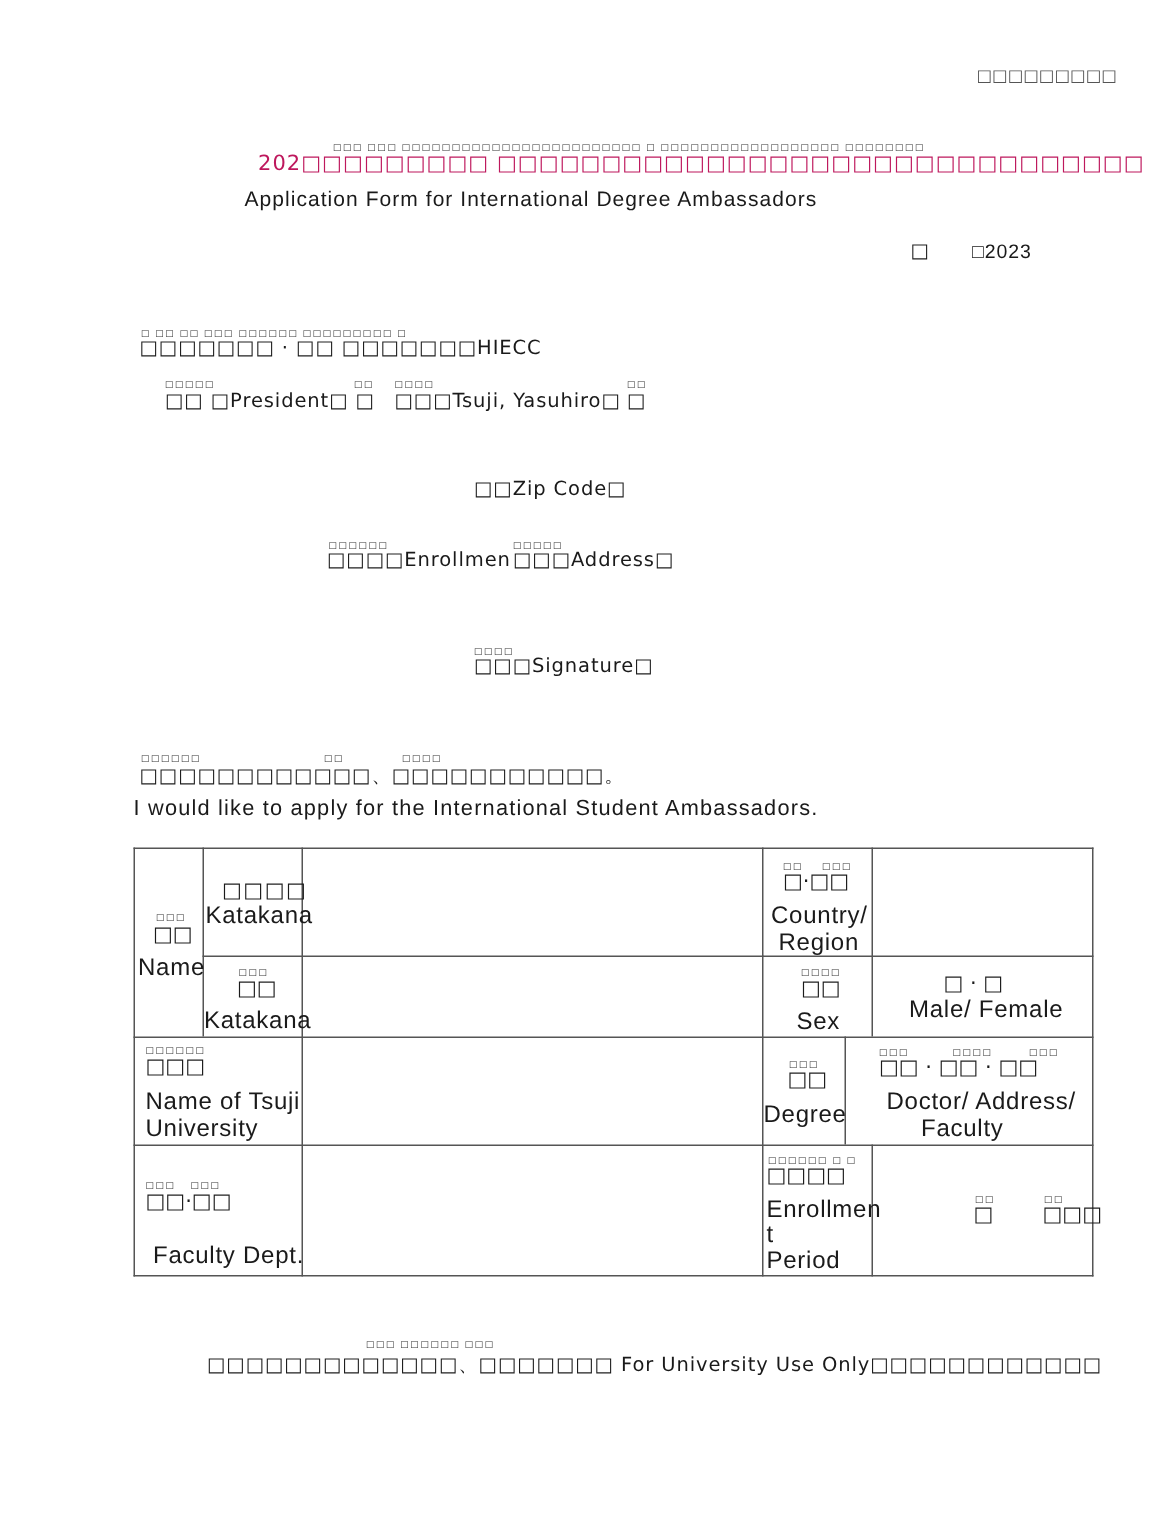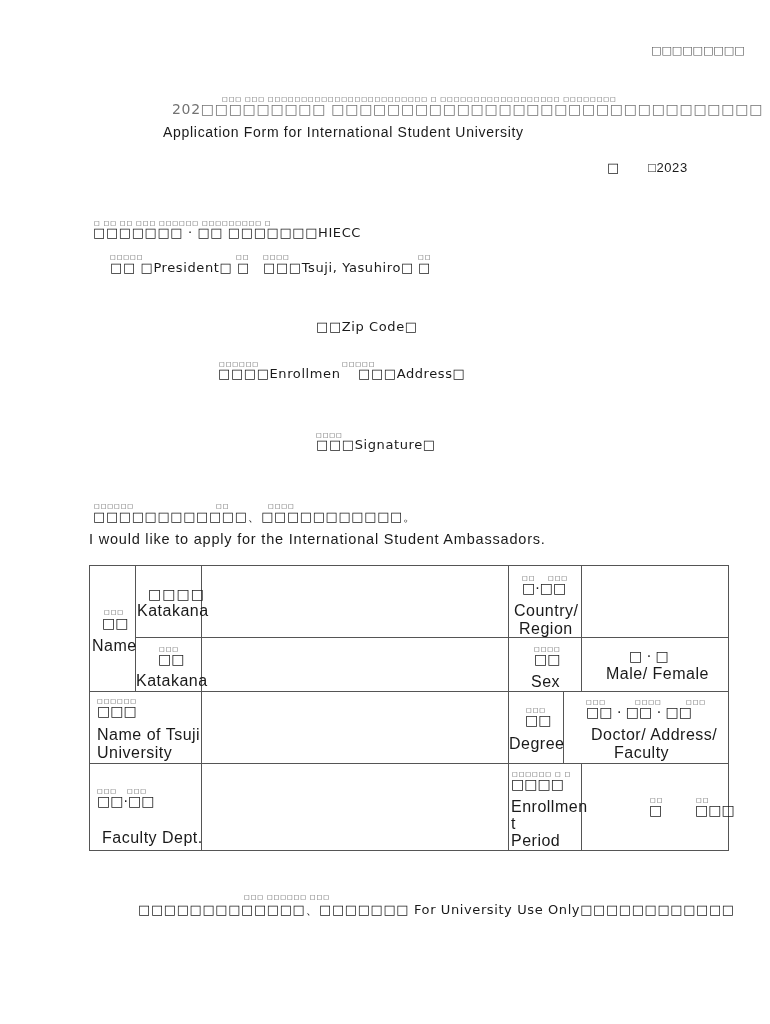--- a/index.html
+++ b/index.html
@@ -21,22 +21,22 @@
   .line-v { position: absolute; width: 1px; background: #555; }
   .lbl { font-size: 16px; letter-spacing: 0.5px; line-height: 18px; }
   .center { text-align: center; }
 </style>
 </head>
 <body>
 
 <div class="abs tofu" style="left:651px; top:44px; font-size:11px; letter-spacing:0px; color:#555;">□□□□□□□□□</div>
 
 <div class="abs ruby" style="left:222px; top:95px;">□□□   □□□  □□□□□□□□□□□□□□□□□□□□□□□□ □ □□□□□□□□□□□□□□□□□□  □□□□□□□□</div>
-<div class="abs txt14 tofu" style="left:172px; top:101px; color:#737373;">202□□□□□□□□□ □□□□□□□□□□□□□□□□□□□□□□□□□□□□□□□</div>
-<div class="abs txt14" style="left:163px; top:124px;">Application Form for International Student University</div>
+<div class="abs txt14 tofu" style="left:172px; top:101px; color:#be185d;">202□□□□□□□□□ □□□□□□□□□□□□□□□□□□□□□□□□□□□□□□□</div>
+<div class="abs txt14" style="left:163px; top:124px;">Application Form for International Degree Ambassadors</div>
 
 <div class="abs txt13 tofu" style="left:607px; top:160px;">□</div>
 <div class="abs txt13" style="left:648px; top:160px;">□2023</div>
 
 <div class="abs ruby" style="left:94px; top:219px;">□ □□ □□ □□□ □□□□□□      □□□□□□□□□ □</div>
 <div class="abs txt13 tofu" style="left:93px; top:225px;">□□□□□□□ · □□ □□□□□□□HIECC</div>
 
 <div class="abs ruby" style="left:110px; top:253px;">□□□□□</div>
 <div class="abs txt13 tofu" style="left:110px; top:260px;">□□ □President□</div>
 <div class="abs ruby" style="left:236px; top:253px;">□□</div>
@@ -44,21 +44,21 @@
 <div class="abs ruby" style="left:263px; top:253px;">□□□□</div>
 <div class="abs txt13 tofu" style="left:263px; top:260px;">□□□Tsuji, Yasuhiro□</div>
 <div class="abs ruby" style="left:418px; top:253px;">□□</div>
 <div class="abs txt13 tofu" style="left:418px; top:260px;">□</div>
 
 <div class="abs txt13 tofu" style="left:316px; top:319px;">□□Zip Code□</div>
 
 <div class="abs ruby" style="left:219px; top:360px;">□□□□□□</div>
 <div class="abs txt13 tofu" style="left:218px; top:366px;">□□□□Enrollmen</div>
 <div class="abs ruby" style="left:342px; top:360px;">□□□□□</div>
-<div class="abs txt13 tofu" style="left:342px; top:366px;margin-left:16px;">□□□Address□</div>
+<div class="abs txt13 tofu" style="left:342px; top:366px;">□□□Address□</div>
 
 <div class="abs ruby" style="left:316px; top:431px;">□□□□</div>
 <div class="abs txt13 tofu" style="left:316px; top:437px;">□□□Signature□</div>
 
 <div class="abs ruby" style="left:94px; top:502px;">□□□□□□</div>
 <div class="abs ruby" style="left:216px; top:502px;">□□</div>
 <div class="abs ruby" style="left:268px; top:502px;">□□□□</div>
 <div class="abs txt13 tofu" style="left:93px; top:508px;">□□□□□□□□□□□□、□□□□□□□□□□□。</div>
 <div class="abs" style="left:89px; top:531px; font-size:14.5px; letter-spacing:0.8px;">I would like to apply for the International Student Ambassadors.</div>
 

